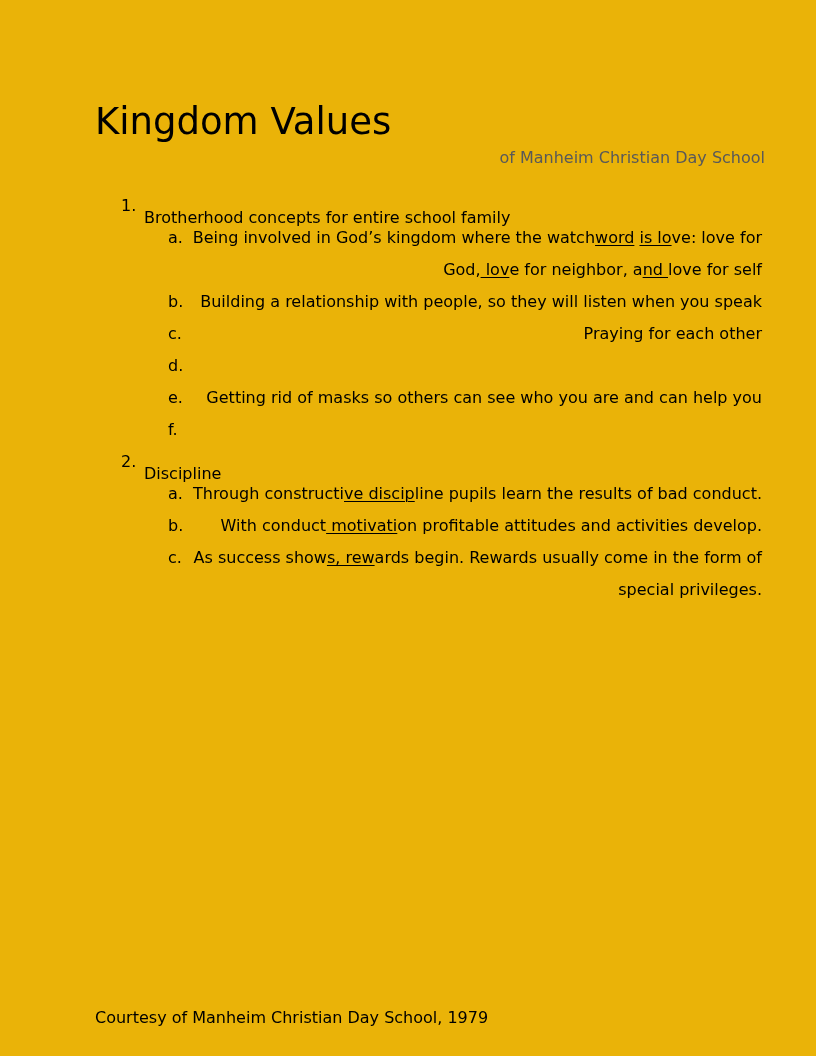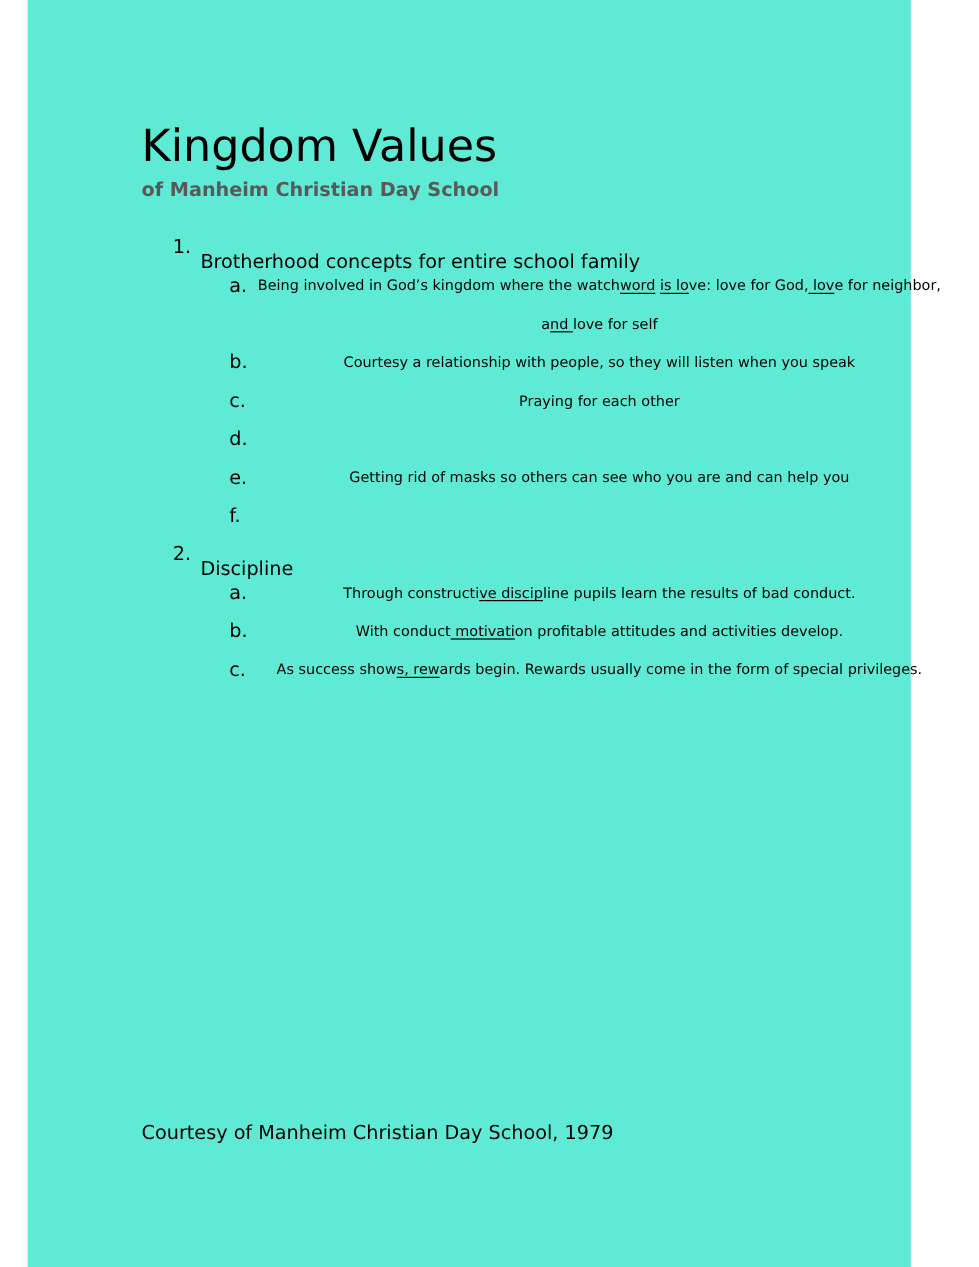--- a/index.html
+++ b/index.html
@@ -13,50 +13,50 @@
     position: relative;
     font-family: "DejaVu Sans", sans-serif;
     color: #000000;
     overflow: hidden;
   }
 
   .page {
     position: absolute;
     left: 0;
     top: 0;
-    width: 736px;
+    width: 816px;
     height: 1056px;
-    background: #5eead4;
-    margin-left: 23px;
+    background: #eab308;
   }
 
   
   .doc-header {
     position: absolute;
     left: 95px;
     top: 100px;
     width: 670px;
   }
   .doc-title {
     font-size: 37px;
     font-weight: 400;
     line-height: 44px;
     letter-spacing: 0px;
     color: #000000;
     margin: 0;
     white-space: nowrap;
   }
   .doc-subtitle {
     font-size: 16px;
-    font-weight: 700;
+    font-weight: 400;
     line-height: 22px;
     color: #595959;
     margin: 0;
     padding-top: 3px;
     white-space: nowrap;
+    text-align: right;
   }
 
   
   .outline {
     position: absolute;
     left: 0;
     top: 190px;
     width: 816px;
   }
 
@@ -103,36 +103,36 @@
   .alpha-marker {
     position: absolute;
     left: 168px;
     top: 0;
     width: 20px;
     font-size: 16px;
     line-height: 32px;
   }
   .alpha-text {
     display: block;
-    font-size: 12px;
-    line-height: 32px;
-    text-align: center;
+    font-size: 16px;
+    line-height: 32px;
+    text-align: right;
   }
 
   u.u {
     text-decoration: underline;
     text-underline-offset: 2px;
     text-decoration-thickness: 1px;
   }
 
   
   .doc-footer {
     position: absolute;
     left: 95px;
-    top: 932px;
+    top: 1006px;
     font-size: 16px;
     line-height: 24px;
     color: #000000;
     white-space: nowrap;
   }
 </style>
 </head>
 <body>
 
 <div class="page">
@@ -148,21 +148,21 @@
           <span class="num-marker">1.</span>
           <span class="num-text">Brotherhood concepts for entire school family</span>
         </div>
         <div class="alpha-list">
           <div class="alpha-item">
             <span class="alpha-marker">a.</span>
             <span class="alpha-text"><span>Being involved in God’s kingdom where the watch</span><u class="u">word</u><span> </span><u class="u">is lo</u><span>ve: love for God,</span><u class="u"> lov</u><span>e for neighbor, a</span><u class="u">nd </u><span>love for self</span></span>
           </div>
           <div class="alpha-item">
             <span class="alpha-marker">b.</span>
-            <span class="alpha-text"><span>Courtesy a relationship with people, so they will listen when you speak</span></span>
+            <span class="alpha-text"><span>Building a relationship with people, so they will listen when you speak</span></span>
           </div>
           <div class="alpha-item">
             <span class="alpha-marker">c.</span>
             <span class="alpha-text"><span>Praying for each other</span></span>
           </div>
           <div class="alpha-item">
             <span class="alpha-marker">d.</span>
           </div>
           <div class="alpha-item">
             <span class="alpha-marker">e.</span>

